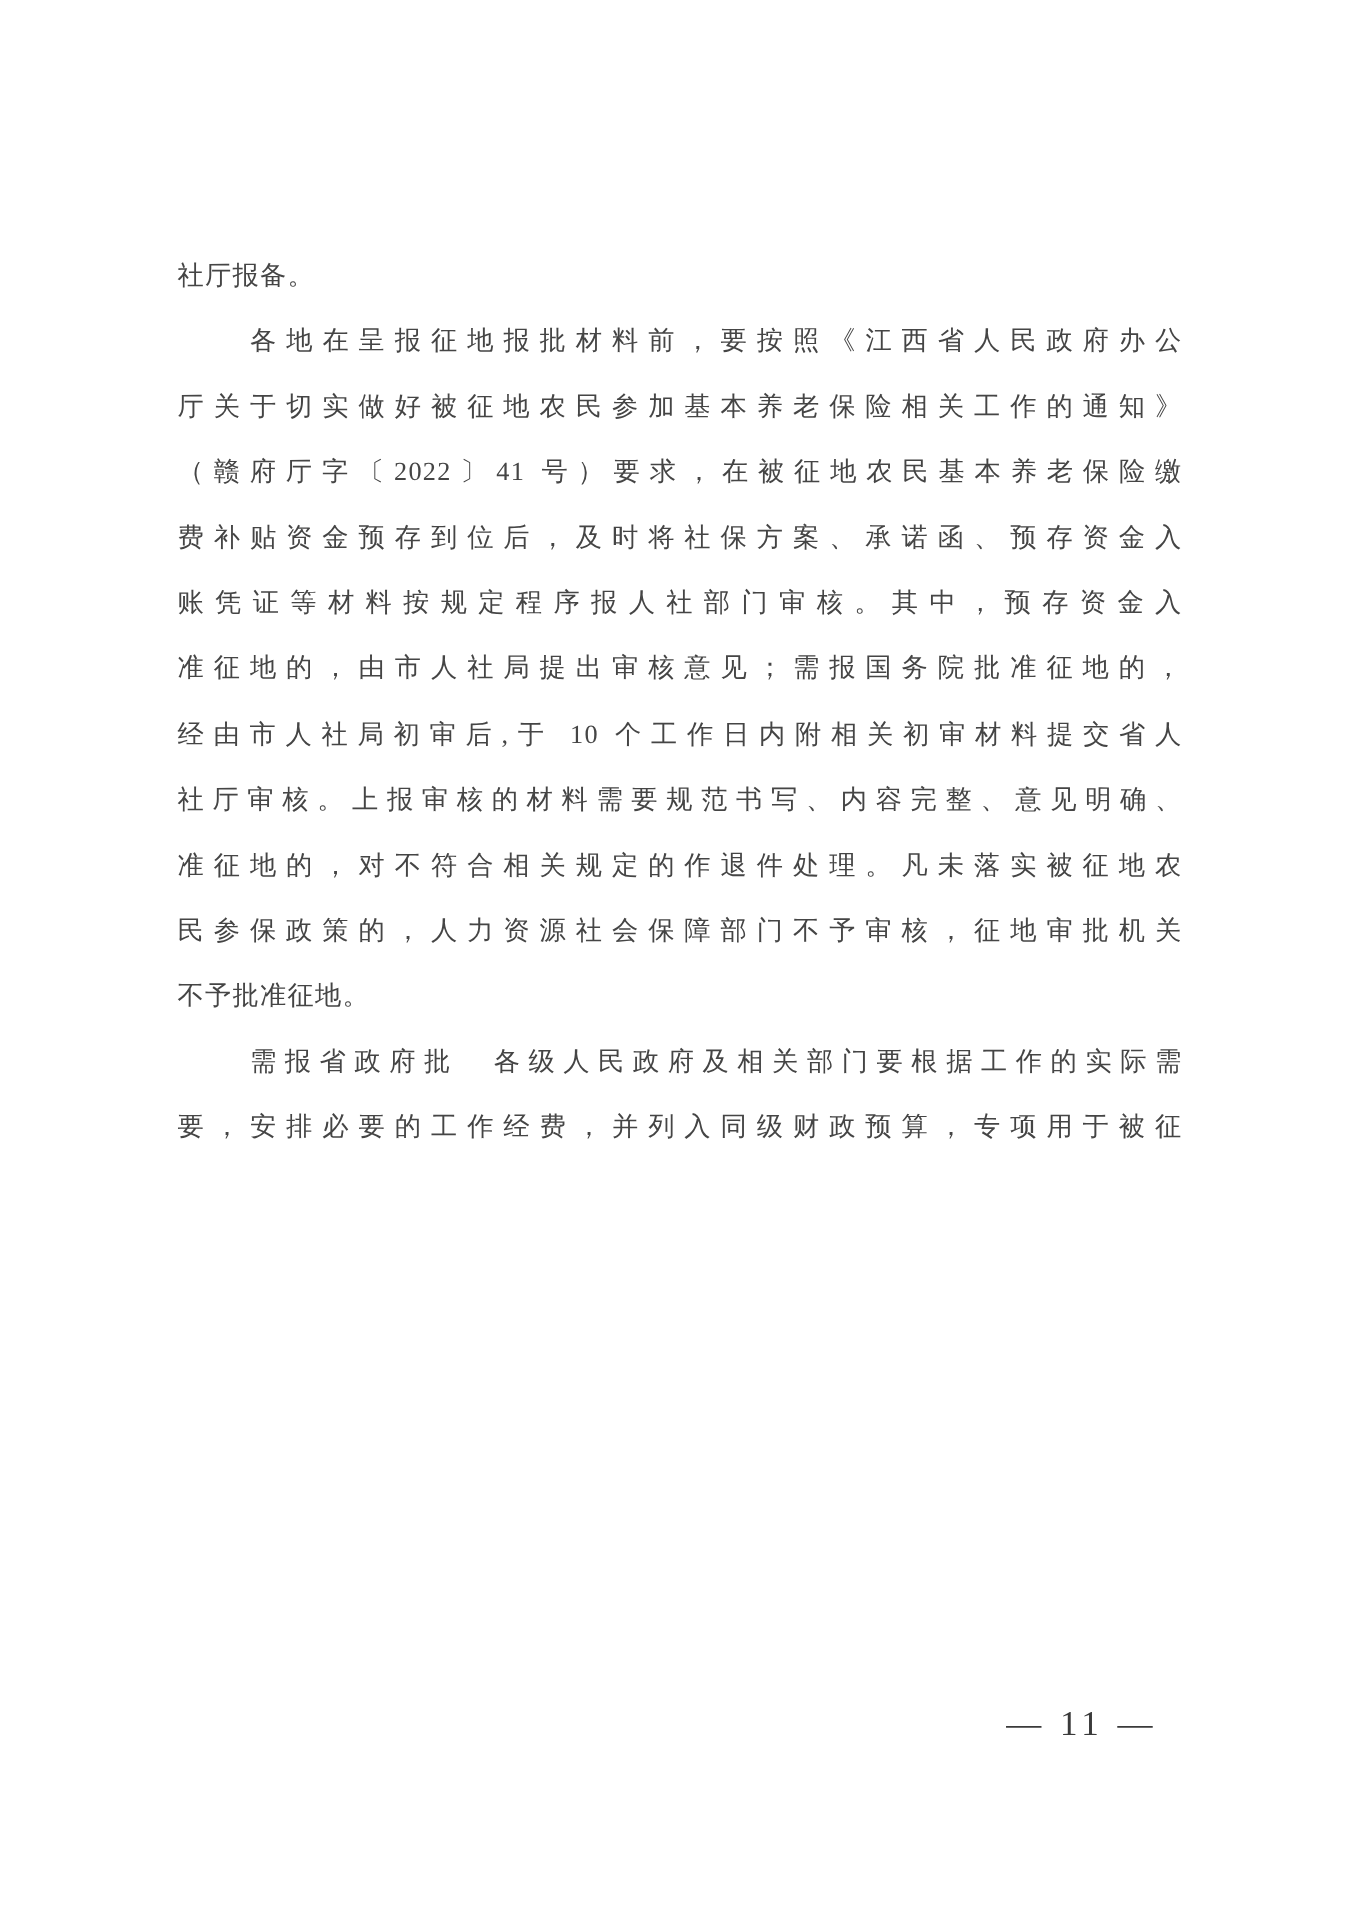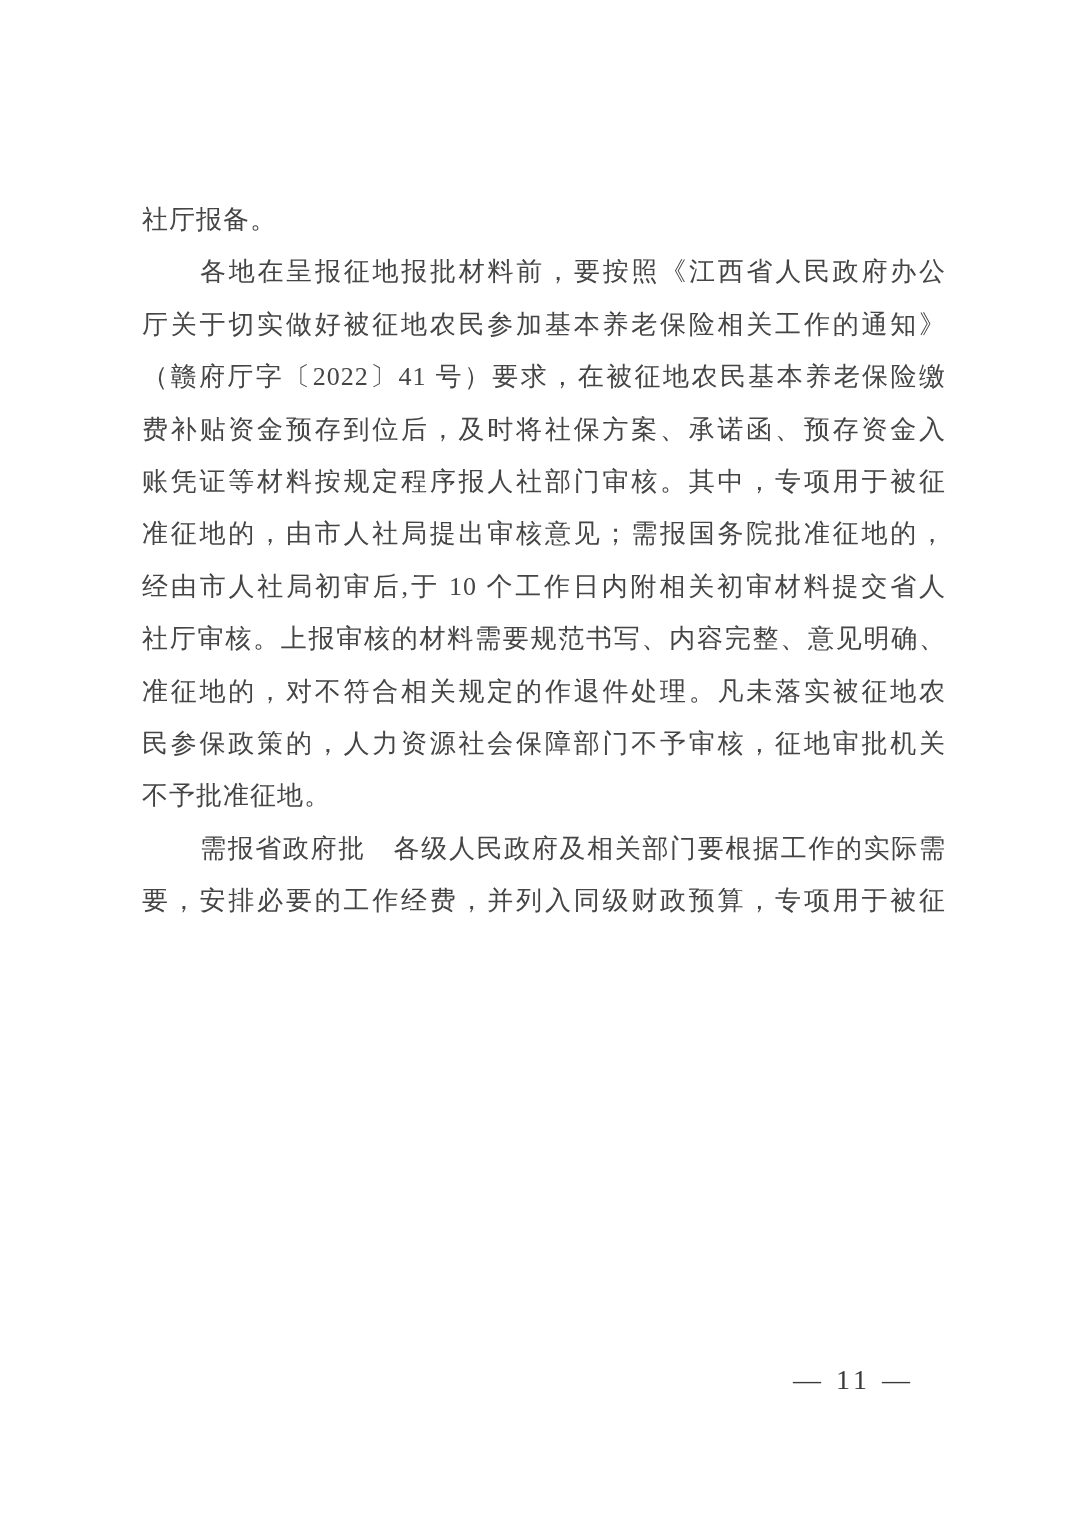--- a/index.html
+++ b/index.html
@@ -15,55 +15,55 @@
     overflow: hidden;
   }
   .text-area {
     position: absolute;
     left: 142px;
     top: 194px;
     width: 804px;
   }
   .line {
     font-family: "Liberation Serif", "DejaVu Serif", serif;
-    font-size: 26px;
+    font-size: 21px;
     line-height: 52.4px;
     color: #454545;
     letter-spacing: 1px;
   }
   .line.fill {
     text-align: justify;
     text-align-last: justify;
   }
   .line.indent {
     text-indent: 58px;
   }
   .page-number {
     position: absolute;
-    right: 166px;
+    right: 154px;
     top: 1366px;
     font-family: "Liberation Serif", "DejaVu Serif", serif;
     font-size: 28px;
     line-height: 1;
     color: #3a3a3a;
     letter-spacing: 4px;
     white-space: nowrap;
   }
 </style>
 </head>
 <body>
 
 <div class="page">
   <div class="text-area" id="content-root">
       <div class="line">社厅报备。</div>
       <div class="line indent fill">各地在呈报征地报批材料前，要按照《江西省人民政府办公</div>
       <div class="line fill">厅关于切实做好被征地农民参加基本养老保险相关工作的通知》</div>
       <div class="line fill">（赣府厅字〔2022〕41 号）要求，在被征地农民基本养老保险缴</div>
       <div class="line fill">费补贴资金预存到位后，及时将社保方案、承诺函、预存资金入</div>
-      <div class="line fill">账凭证等材料按规定程序报人社部门审核。其中，专项用于被征</div>
+      <div class="line fill">账凭证等材料按规定程序报人社部门审核。其中，预存资金入</div>
       <div class="line fill">准征地的，由市人社局提出审核意见；需报国务院批准征地的，</div>
       <div class="line fill">经由市人社局初审后,于 10 个工作日内附相关初审材料提交省人</div>
       <div class="line fill">社厅审核。上报审核的材料需要规范书写、内容完整、意见明确、</div>
       <div class="line fill">准征地的，对不符合相关规定的作退件处理。凡未落实被征地农</div>
       <div class="line fill">民参保政策的，人力资源社会保障部门不予审核，征地审批机关</div>
       <div class="line">不予批准征地。</div>
       <div class="line indent fill">需报省政府批　各级人民政府及相关部门要根据工作的实际需</div>
       <div class="line fill">要，安排必要的工作经费，并列入同级财政预算，专项用于被征</div>
     </div>
   <div class="page-number">— 11 —</div>

